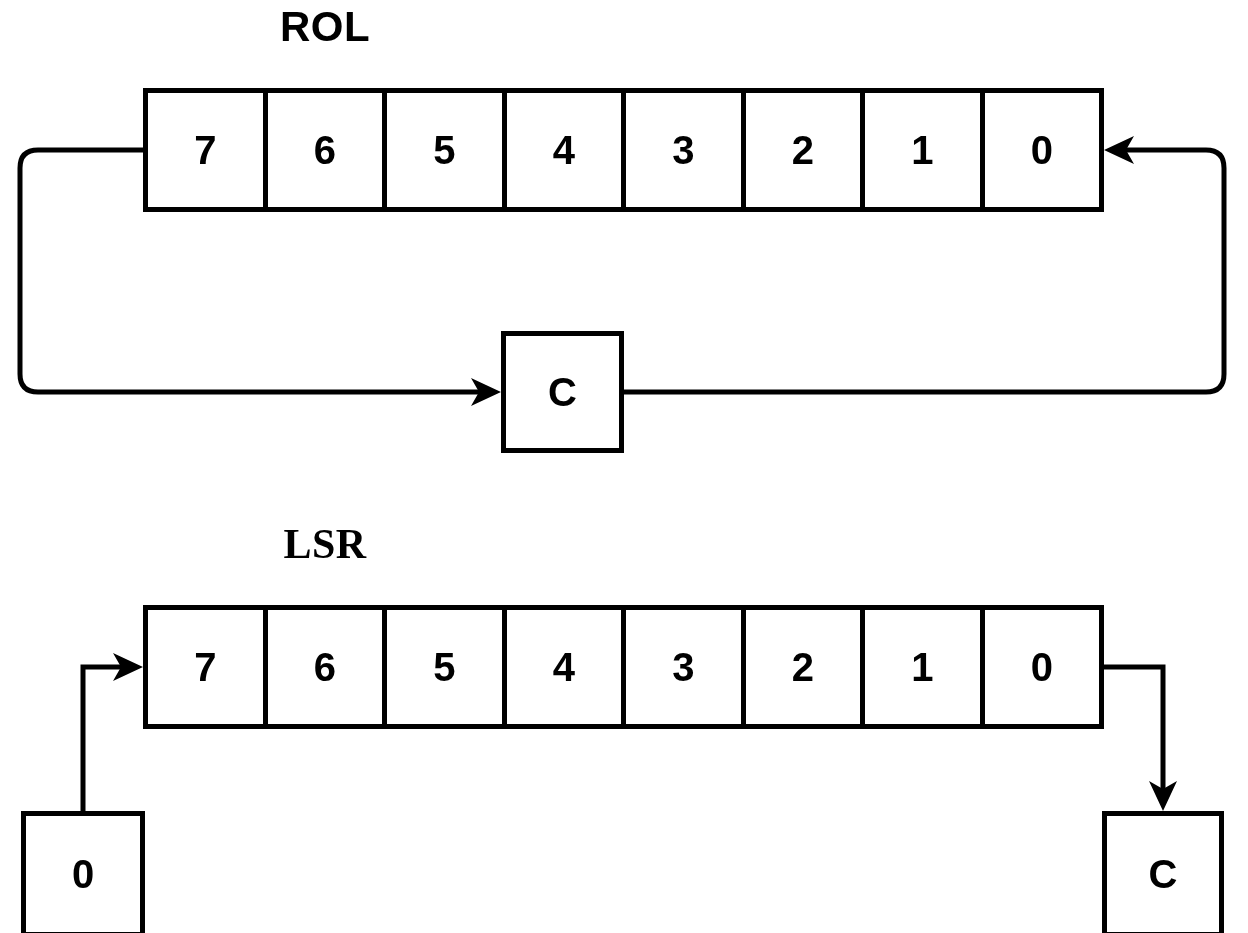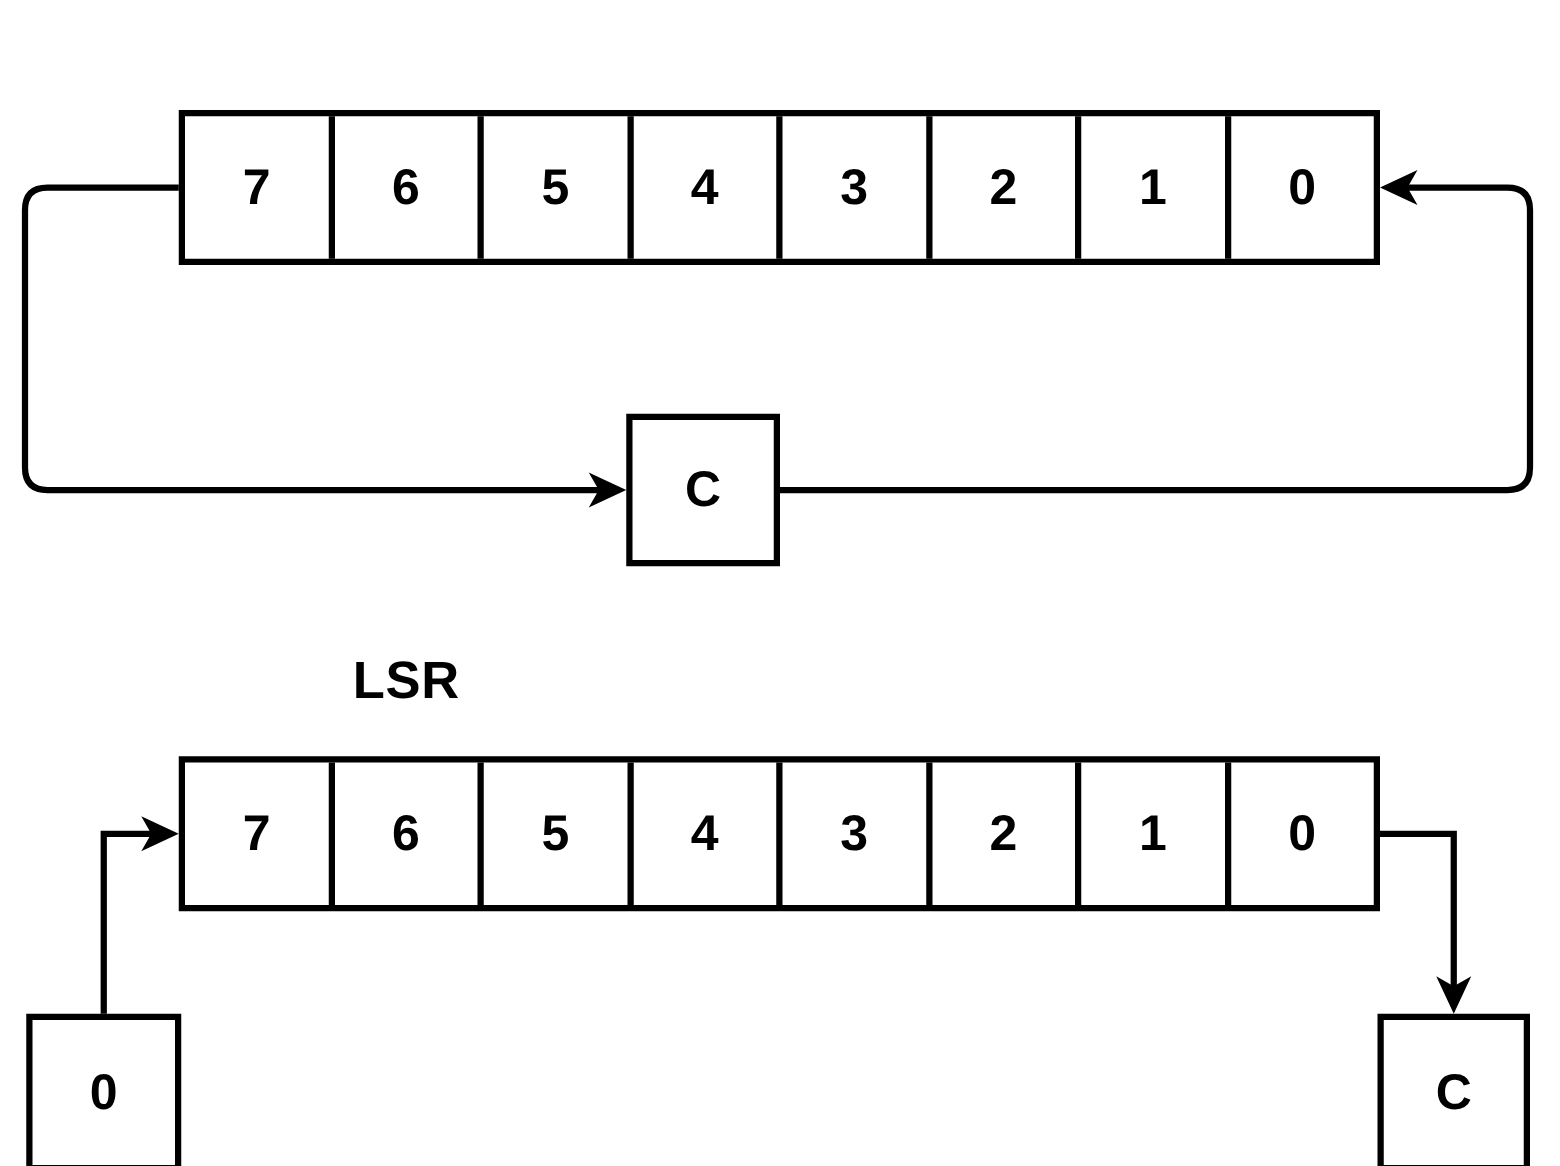--- a/index.html
+++ b/index.html
@@ -9,21 +9,21 @@
   }
   .stage{position:absolute;left:0;top:0;width:1248px;height:933px;}
 
   
   .title{
     position:absolute;font-weight:bold;font-size:42px;color:#000;
     letter-spacing:0.5px;white-space:nowrap;line-height:1;
     text-align:center;
   }
   #rol-title{left:225px;top:6px;width:200px;}
-  #lsr-title{left:225px;top:523px;width:200px;}
+  #lsr-title{left:225px;top:523px;width:200px;font-family:Liberation Serif, serif;}
 
   
   .register{
     position:absolute;display:flex;
     border:5px solid #000;box-sizing:border-box;background:#fff;
   }
   #rol-register{left:143px;top:88px;width:961px;height:124px;}
   #lsr-register{left:143px;top:605px;width:961px;height:124px;}
   .cell{
     flex:1 1 0;display:flex;align-items:center;justify-content:center;
@@ -46,20 +46,21 @@
   .wires{position:absolute;left:0;top:0;width:1248px;height:933px;
          pointer-events:none;overflow:visible;}
   .wire{fill:none;stroke:#000;stroke-width:5;}
   .wirehead{fill:#000;stroke:none;}
 </style>
 </head>
 <body>
 
 <div class="stage">
 
+  <div class="title" id="rol-title">ROL</div>
 
   <div class="register" id="rol-register">
     <div class="cell">7</div>
     <div class="cell">6</div>
     <div class="cell">5</div>
     <div class="cell">4</div>
     <div class="cell">3</div>
     <div class="cell">2</div>
     <div class="cell">1</div>
     <div class="cell">0</div>

